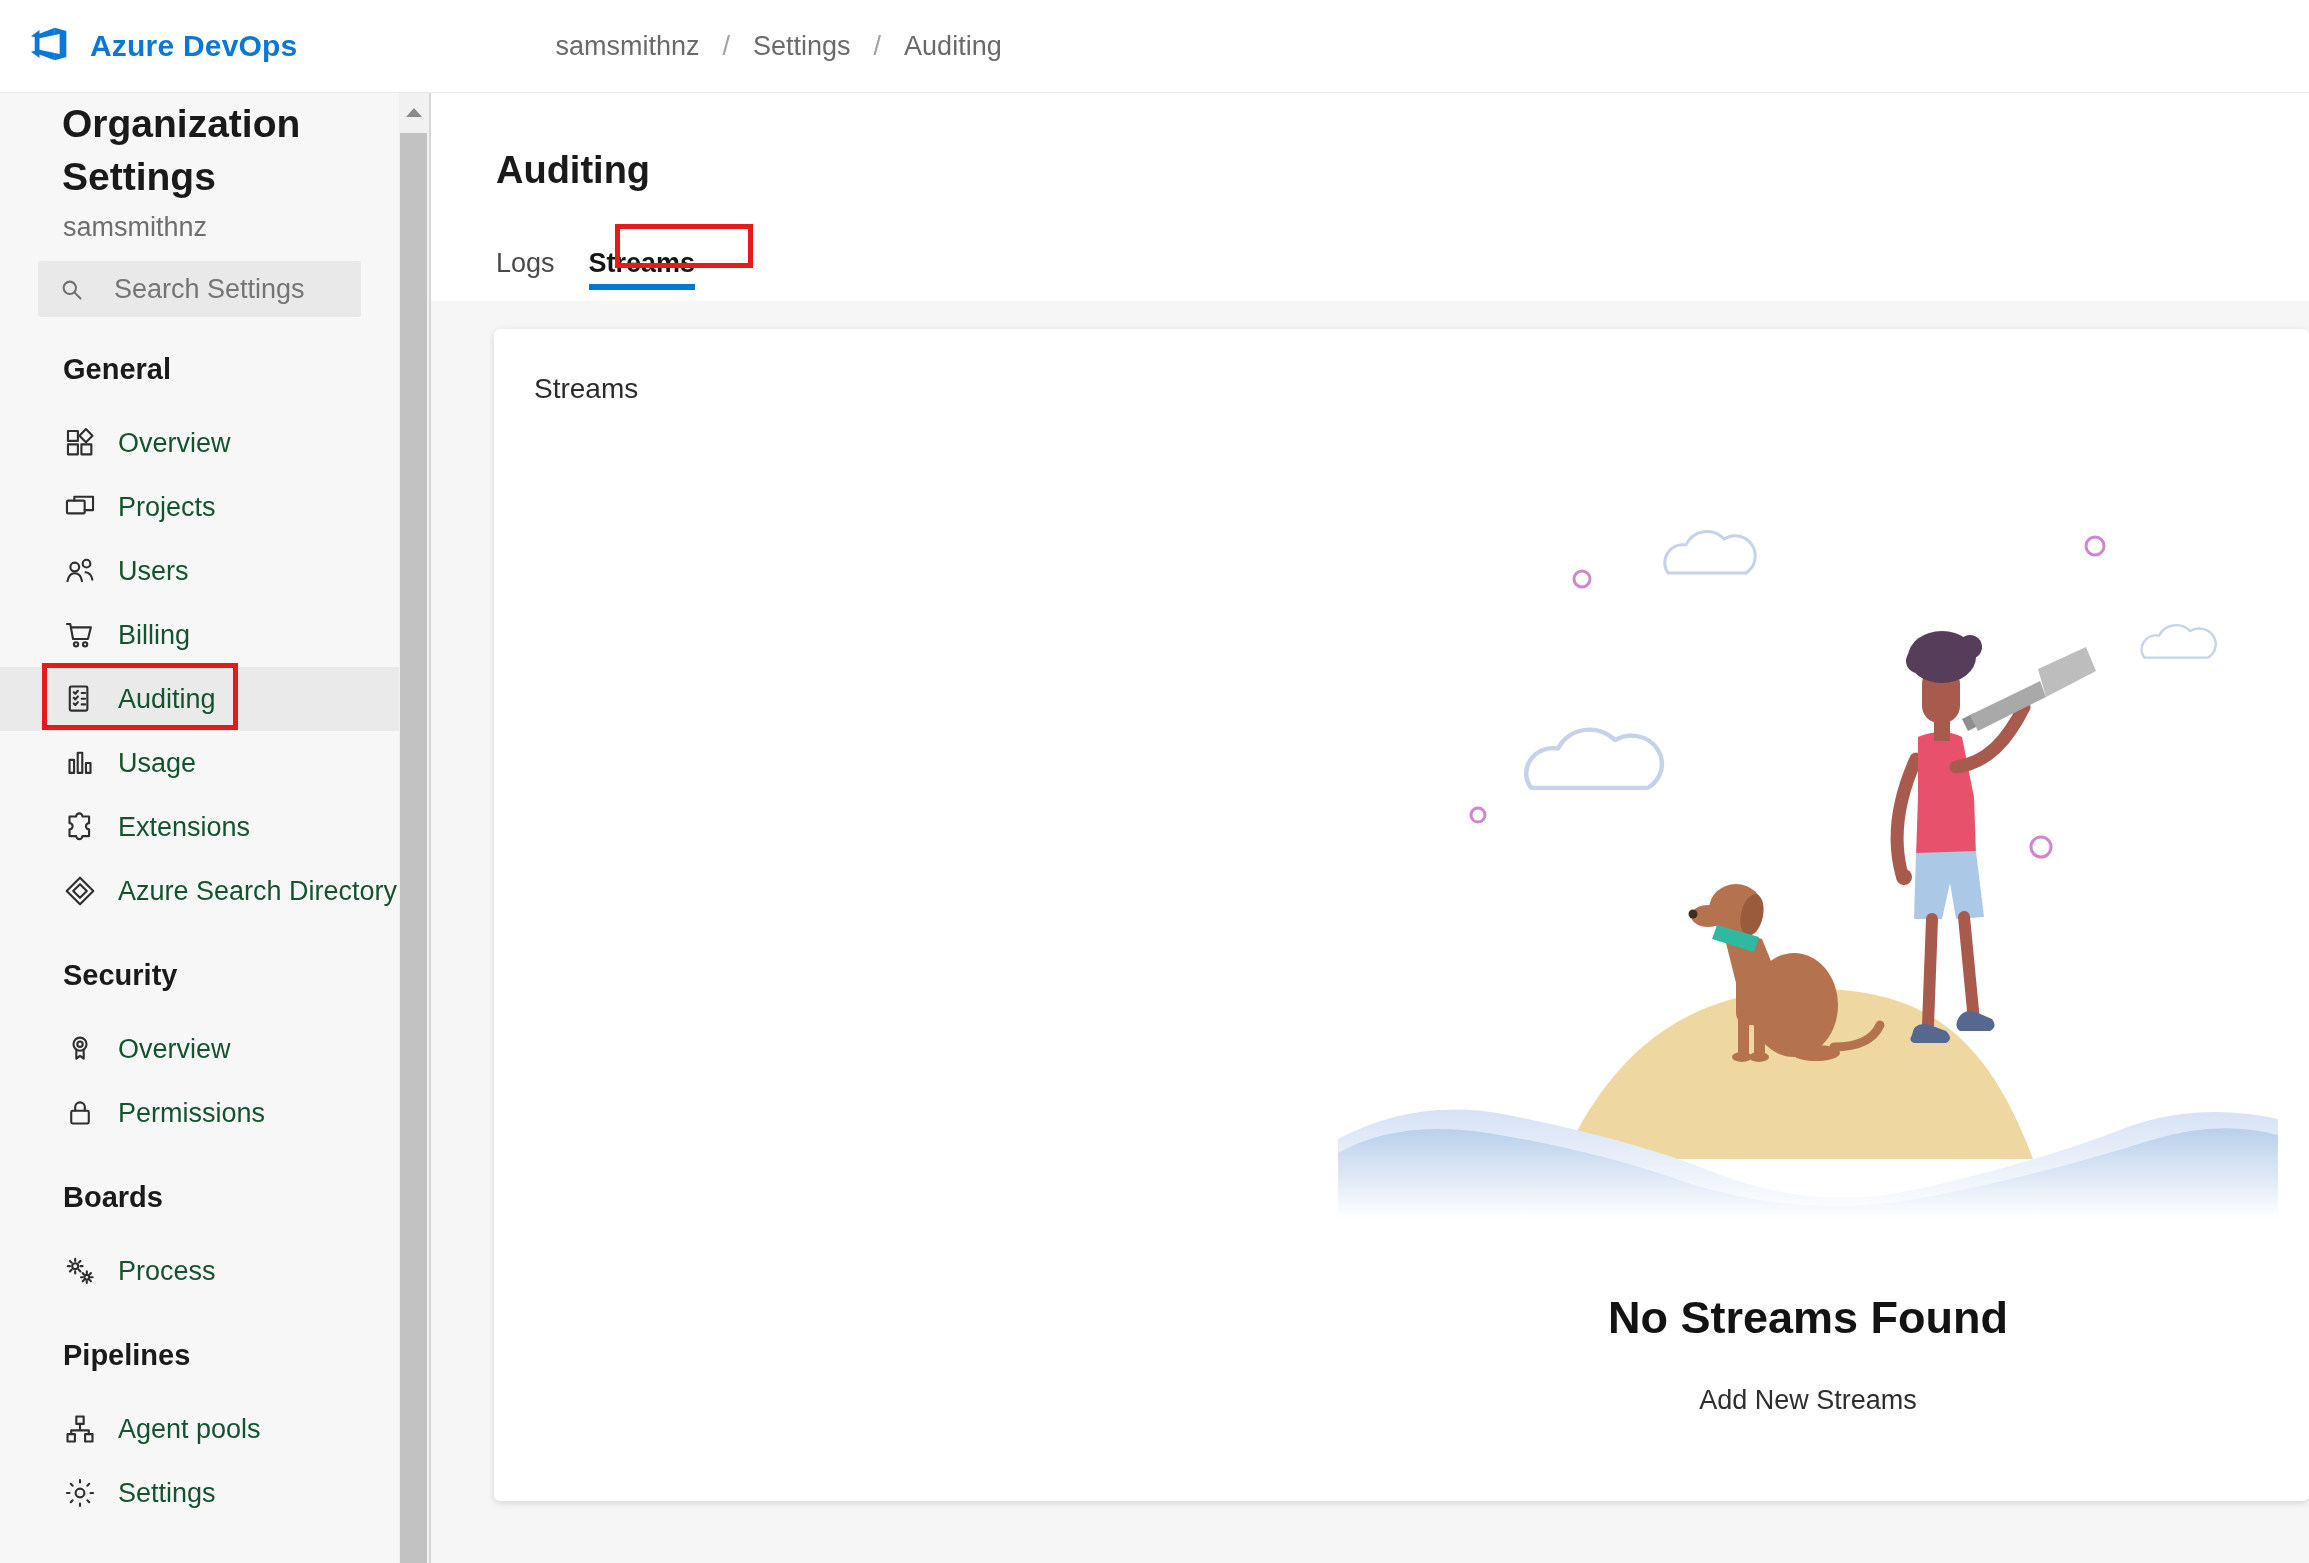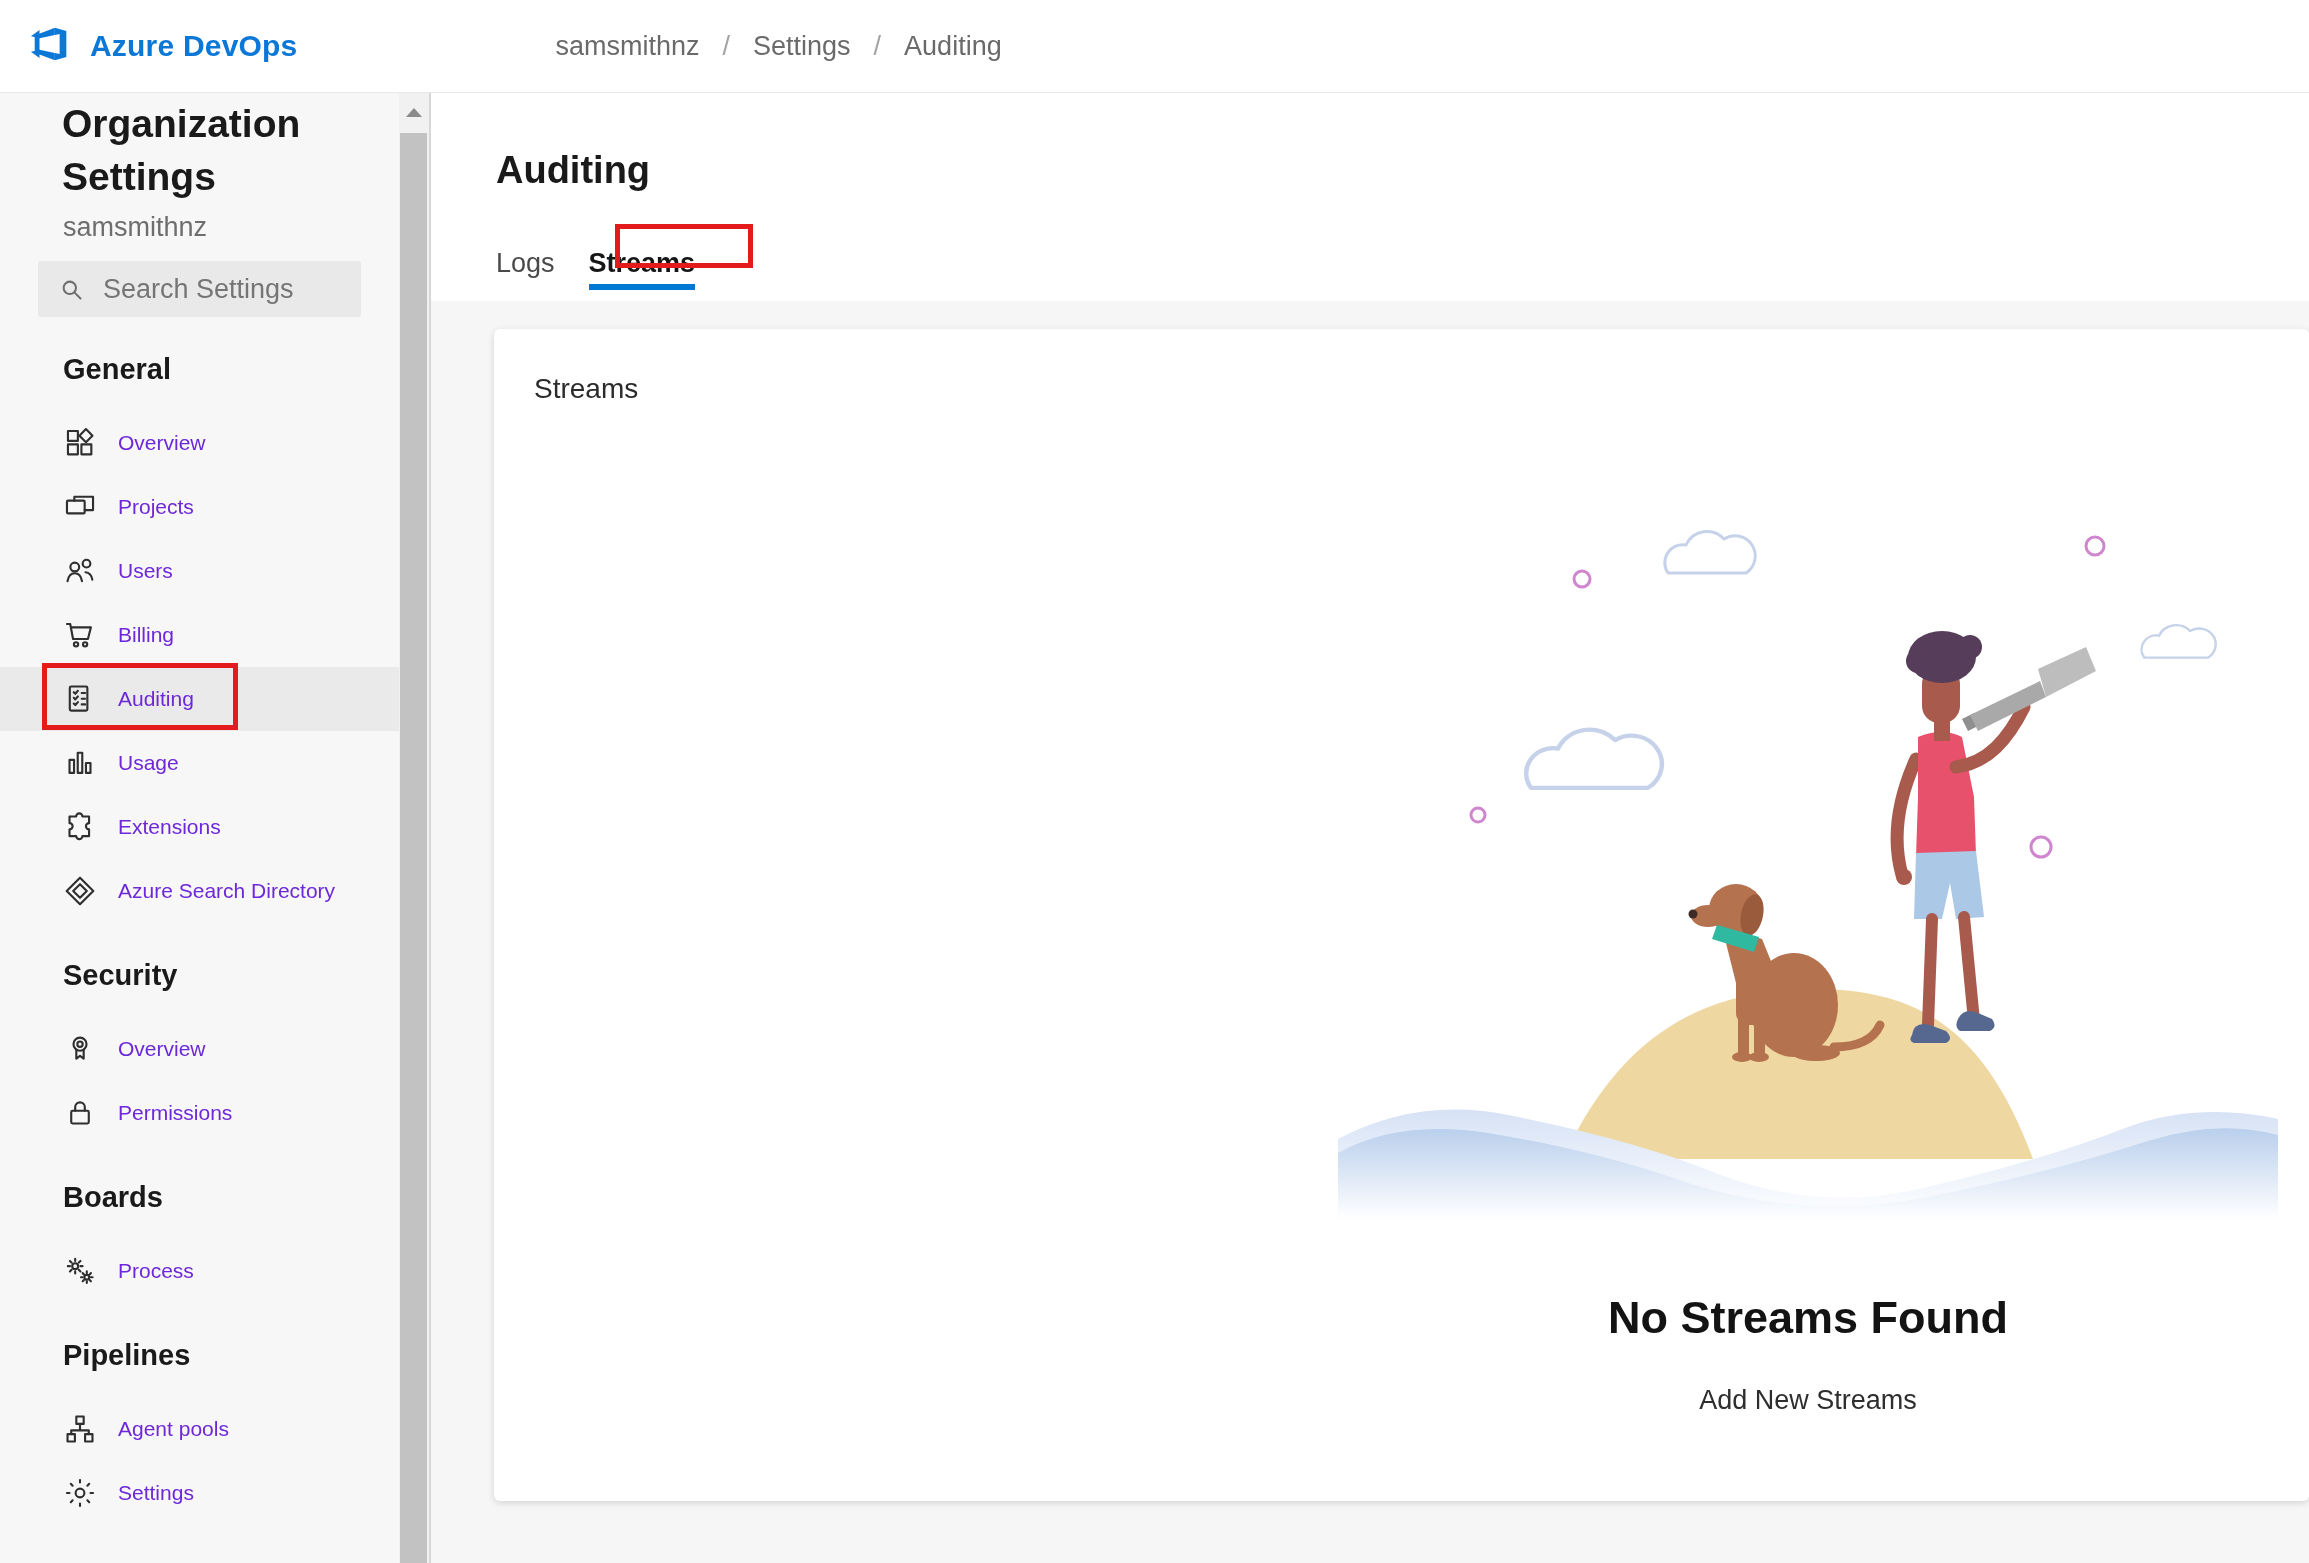--- a/index.html
+++ b/index.html
@@ -15,29 +15,29 @@
   .breadcrumb .sep{color:#a3a3a3;}
   .crumb{cursor:pointer;}
 
   
   .body-row{display:flex;height:1470px;}
 
   
   .sidebar{width:399px;background:#f7f7f7;position:relative;flex:none;padding-top:4px;box-sizing:border-box;}
   .side-title{margin:0 0 0 62px;font-size:39px;line-height:53px;font-weight:600;color:#1a1a1a;}
   .side-sub{margin:8px 0 0 63px;font-size:27px;color:#6e6e6e;line-height:32px;}
-  .searchbox{margin:18px 38px 0 38px;height:56px;background:#e9e9e9;border-radius:3px;display:flex;align-items:center;padding-left:20px;box-sizing:border-box;}
+  .searchbox{margin:18px 38px 0 38px;height:56px;background:#e9e9e9;border-radius:3px;display:flex;align-items:center;padding-left:20px;box-sizing:border-box;gap:11px;}
   .searchbox svg{flex:none;margin-right:16px;}
   .searchbox input{flex:1;background:transparent;border:none;outline:none;font-size:27px;color:#333;font-family:inherit;min-width:0;}
   .searchbox input::placeholder{color:#757575;}
   .nav-section{height:64px;line-height:64px;padding-left:63px;font-size:29px;font-weight:700;color:#1a1a1a;margin-top:20px;margin-bottom:10px;}
   .nav-row{display:flex;align-items:center;height:64px;padding-left:63px;cursor:pointer;}
   .nav-row.active{background:#eaeaea;}
   .nav-icon{width:34px;height:34px;margin-right:21px;flex:none;display:flex;align-items:center;justify-content:center;}
-  .nav-label{font-size:21px;color:#6d28d9;white-space:nowrap;}
+  .nav-label{font-size:27px;color:#14532d;white-space:nowrap;}
 
   
   .scrollbar{width:30px;background:#f1f1f1;border-right:2px solid #d7d7d7;position:relative;flex:none;}
   .scroll-arrow{position:absolute;top:0;left:0;width:30px;height:38px;display:flex;align-items:center;justify-content:center;}
   .scroll-arrow:after{content:"";width:0;height:0;border-left:8px solid transparent;border-right:8px solid transparent;border-bottom:9px solid #8a8a8a;}
   .scroll-thumb{position:absolute;top:40px;bottom:0;left:1px;width:27px;background:#c2c2c2;}
 
   
   .main{flex:1;display:flex;flex-direction:column;min-width:0;background:#fff;}
   .main-header{height:208px;background:#fff;padding:50px 0 0 65px;box-sizing:border-box;}

